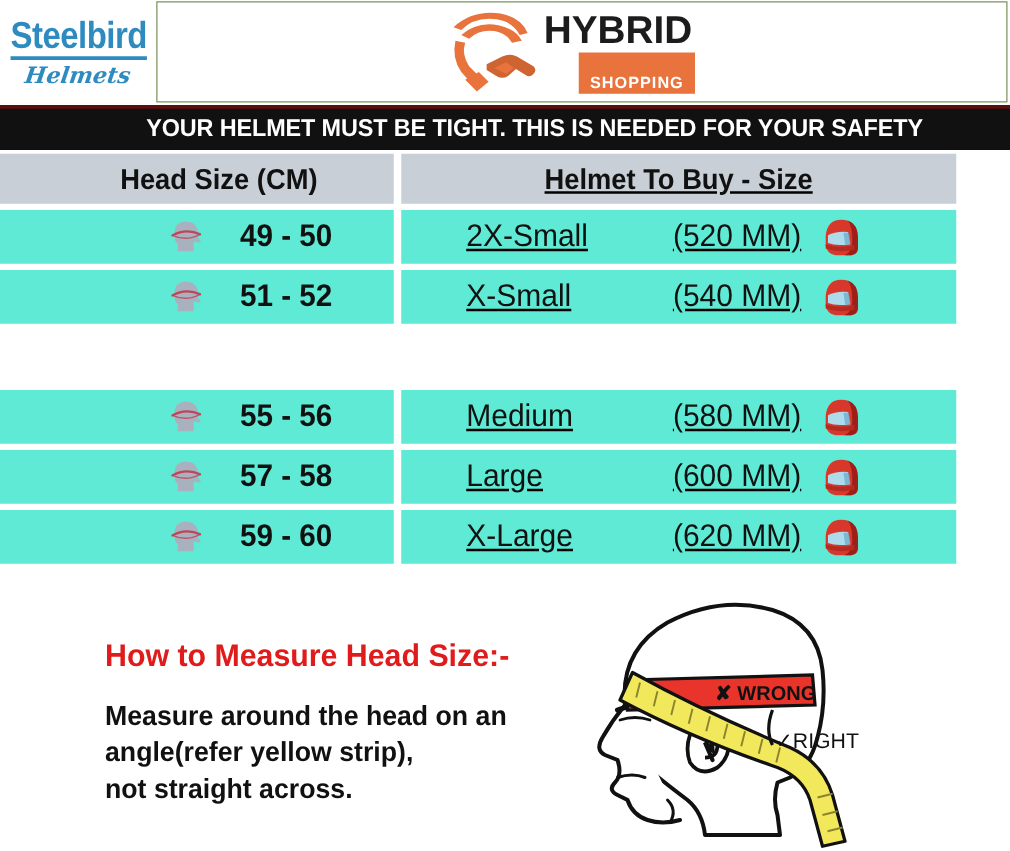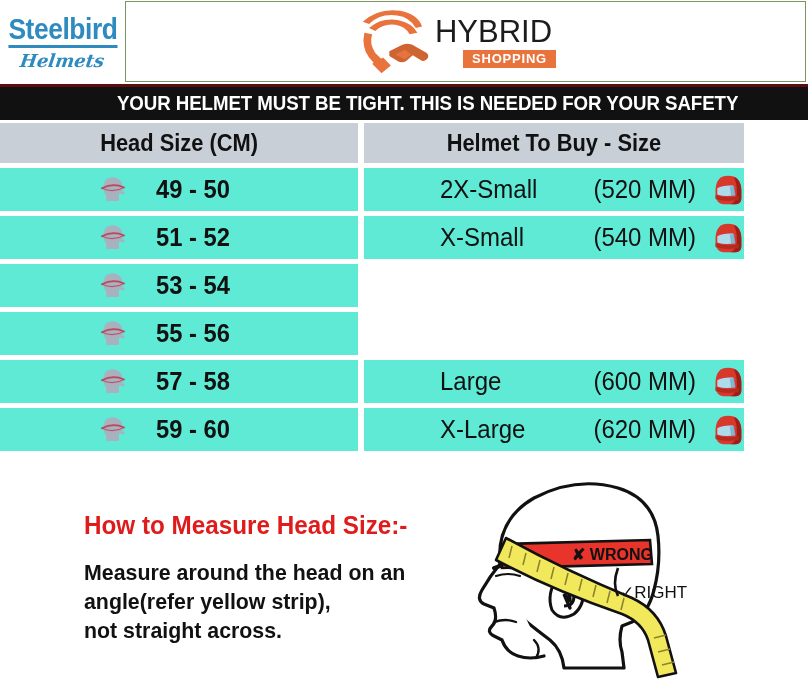--- a/index.html
+++ b/index.html
@@ -71,33 +71,33 @@
   }
   .hybrid-inner {
     display: flex;
     align-items: center;
     gap: 2px;
     transform: translateX(-10px);
   }
   .hybrid-mark { width: 78px; height: 72px; flex: 0 0 auto; }
   .hybrid-text { display: flex; flex-direction: column; align-items: flex-start; }
   .hybrid-title {
-    font-weight: normal;
+    font-weight: bold;
     font-size: 31px;
     color: #1c1c1c;
     letter-spacing: 0px;
     line-height: 1;
   }
   .hybrid-badge {
     background: #e8733d;
     color: #ffffff;
     font-weight: bold;
     font-size: 13px;
     letter-spacing: 0.8px;
-    padding: 2px 9px 3px 9px;
+    padding: 17px 9px 3px 9px;
     margin-top: 3px;
     margin-left: 28px;
     line-height: 1;
   }
 
   
   .banner {
     position: absolute;
     left: 0; top: 84px;
     width: 808px; height: 36px;
@@ -132,22 +132,22 @@
     height: 43px;
   }
   .trow.header-row { height: 40px; }
   .cell {
     background: #5eead4;
     display: flex;
     align-items: center;
     box-sizing: border-box;
   }
   .header-row .cell { background: #c9cfd7; justify-content: center; }
-  .cell-head { width: 358px; }
-  .cell-helm { width: 380px; }
+  .cell-head { width: 315px; padding-left: 36px; }
+  .cell-helm { width: 444px; text-decoration: underline; }
 
   .head-title, .helm-title {
     font-family: "Liberation Sans Narrow", "Liberation Sans", sans-serif;
     font-weight: bold;
     font-size: 23px;
     color: #111111;
     transform: scaleX(0.95);
   }
 
   .head-cell-inner {
@@ -164,21 +164,21 @@
     font-size: 25px;
     color: #111111;
     margin-left: 24px;
     transform: scaleX(0.95);
   }
 
   .helm-cell-inner {
     display: flex;
     align-items: center;
     width: 100%;
-    padding-left: 76px;
+    padding-left: 52px;
     box-sizing: border-box;
   }
   .helm-size {
     font-family: "Liberation Sans Narrow", "Liberation Sans", sans-serif;
     font-weight: normal;
     font-size: 25px;
     color: #111111;
     width: 136px;
     transform: scaleX(0.96);
     transform-origin: left center;
@@ -326,44 +326,46 @@
     <path d="M18 3 Q32 3 33 18 L33 28 Q33 34 27 35 L13 35 Q5 34 4 26 L4 18 Q5 3 18 3 Z" fill="#d8382c"></path>
     <path d="M24 4 Q33 7 33 19 L33 29 Q33 34 27 35 L21 35 Q28 32 28 22 Q28 9 24 4 Z" fill="#9e1f18"></path>
     <path d="M6 17 Q13 13 24 14 L26 25 Q14 27 6 24 Z" fill="#aedbec"></path>
     <path d="M20 15 L25 14.5 L26.5 25 L21.5 25.6 Z" fill="#6aa8c9" opacity="0.7"></path>
     <path d="M4 25 Q16 29 30 26 L30 30 Q16 33 4 29 Z" fill="#b52a21"></path>
   </svg></span>
           </div>
         </div>
       </div>
       <div class="trow">
+      </div>
+      <div class="trow">
         <div class="cell cell-head">
           <div class="head-cell-inner">
             <span class="head-icon">
   <svg viewBox="0 0 40 40" width="34" height="34" aria-hidden="true">
     <path d="M9 15 Q9 6 19 5 Q30 5 31 15 L31 24 L27 24 L27 33 L12 33 L12 26 Q9 24 9 18 Z" fill="#a8b2bf"></path>
     <path d="M31 20 L34 24 L30 25" fill="#a8b2bf"></path>
     <path d="M7 18 Q20 11 33 17" stroke="#c0445a" stroke-width="2" fill="none" stroke-linecap="round"></path>
     <path d="M7 18 Q20 24 33 17" stroke="#c0445a" stroke-width="1.4" fill="none" stroke-linecap="round" opacity="0.85"></path>
   </svg></span>
-            <span class="head-range">53 - 54</span>
-          </div>
-        </div>
-      </div>
-      <div class="trow">
-        <div class="cell cell-head">
-          <div class="head-cell-inner">
-            <span class="head-icon">
-  <svg viewBox="0 0 40 40" width="34" height="34" aria-hidden="true">
-    <path d="M9 15 Q9 6 19 5 Q30 5 31 15 L31 24 L27 24 L27 33 L12 33 L12 26 Q9 24 9 18 Z" fill="#a8b2bf"></path>
-    <path d="M31 20 L34 24 L30 25" fill="#a8b2bf"></path>
-    <path d="M7 18 Q20 11 33 17" stroke="#c0445a" stroke-width="2" fill="none" stroke-linecap="round"></path>
-    <path d="M7 18 Q20 24 33 17" stroke="#c0445a" stroke-width="1.4" fill="none" stroke-linecap="round" opacity="0.85"></path>
-  </svg></span>
             <span class="head-range">55 - 56</span>
+          </div>
+        </div>
+        <div class="cell cell-helm">
+          <div class="helm-cell-inner">
+            <span class="helm-size">Medium</span>
+            <span class="helm-mm">(580 MM)</span>
+            <span class="helm-icon">
+  <svg viewBox="0 0 36 38" width="32" height="34" aria-hidden="true">
+    <path d="M18 3 Q32 3 33 18 L33 28 Q33 34 27 35 L13 35 Q5 34 4 26 L4 18 Q5 3 18 3 Z" fill="#d8382c"></path>
+    <path d="M24 4 Q33 7 33 19 L33 29 Q33 34 27 35 L21 35 Q28 32 28 22 Q28 9 24 4 Z" fill="#9e1f18"></path>
+    <path d="M6 17 Q13 13 24 14 L26 25 Q14 27 6 24 Z" fill="#aedbec"></path>
+    <path d="M20 15 L25 14.5 L26.5 25 L21.5 25.6 Z" fill="#6aa8c9" opacity="0.7"></path>
+    <path d="M4 25 Q16 29 30 26 L30 30 Q16 33 4 29 Z" fill="#b52a21"></path>
+  </svg></span>
           </div>
         </div>
       </div>
       <div class="trow">
         <div class="cell cell-head">
           <div class="head-cell-inner">
             <span class="head-icon">
   <svg viewBox="0 0 40 40" width="34" height="34" aria-hidden="true">
     <path d="M9 15 Q9 6 19 5 Q30 5 31 15 L31 24 L27 24 L27 33 L12 33 L12 26 Q9 24 9 18 Z" fill="#a8b2bf"></path>
     <path d="M31 20 L34 24 L30 25" fill="#a8b2bf"></path>

